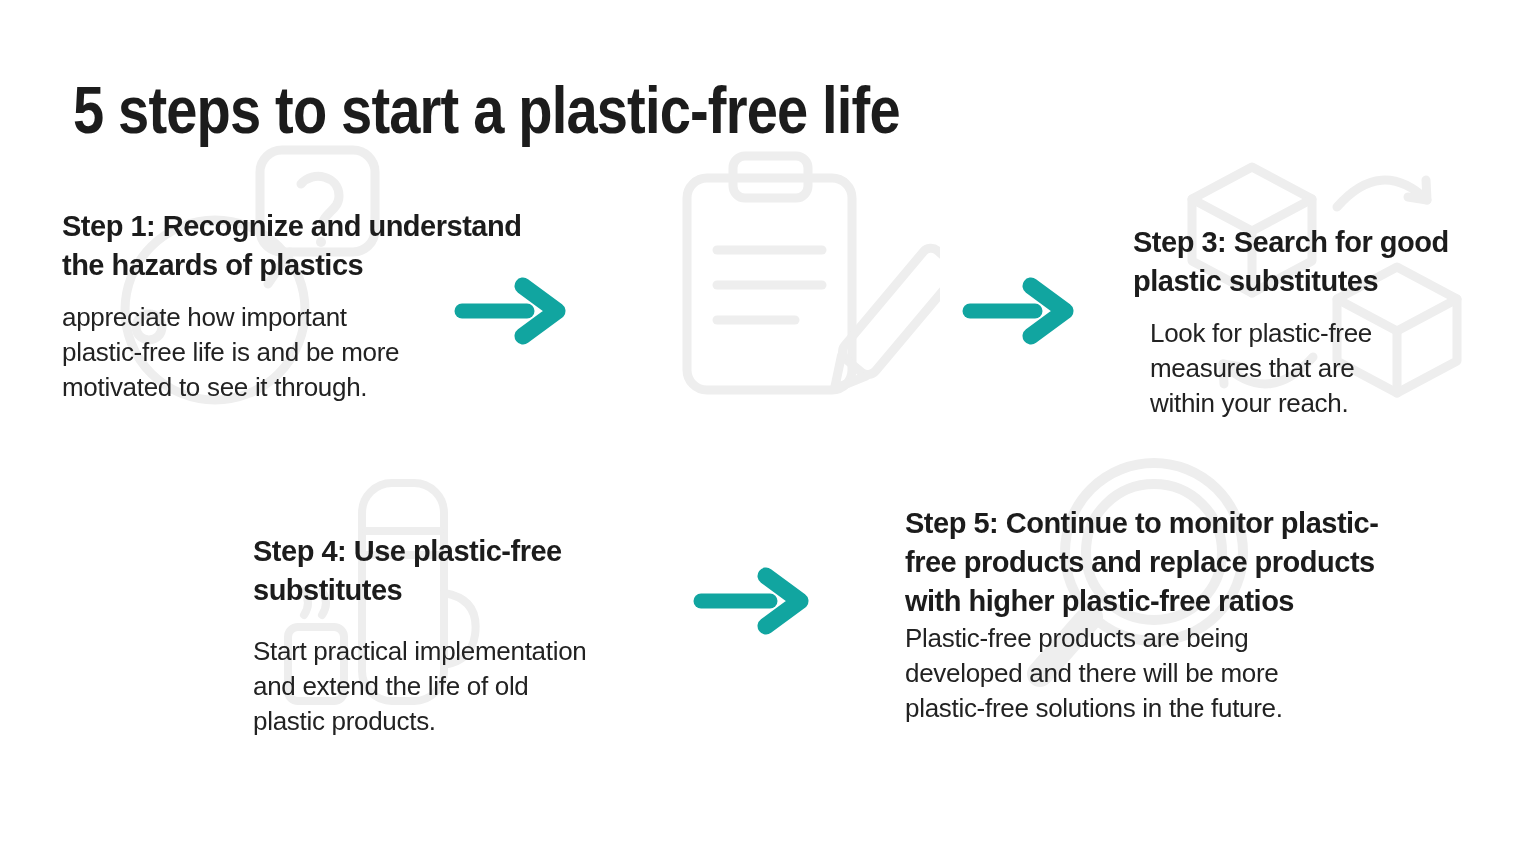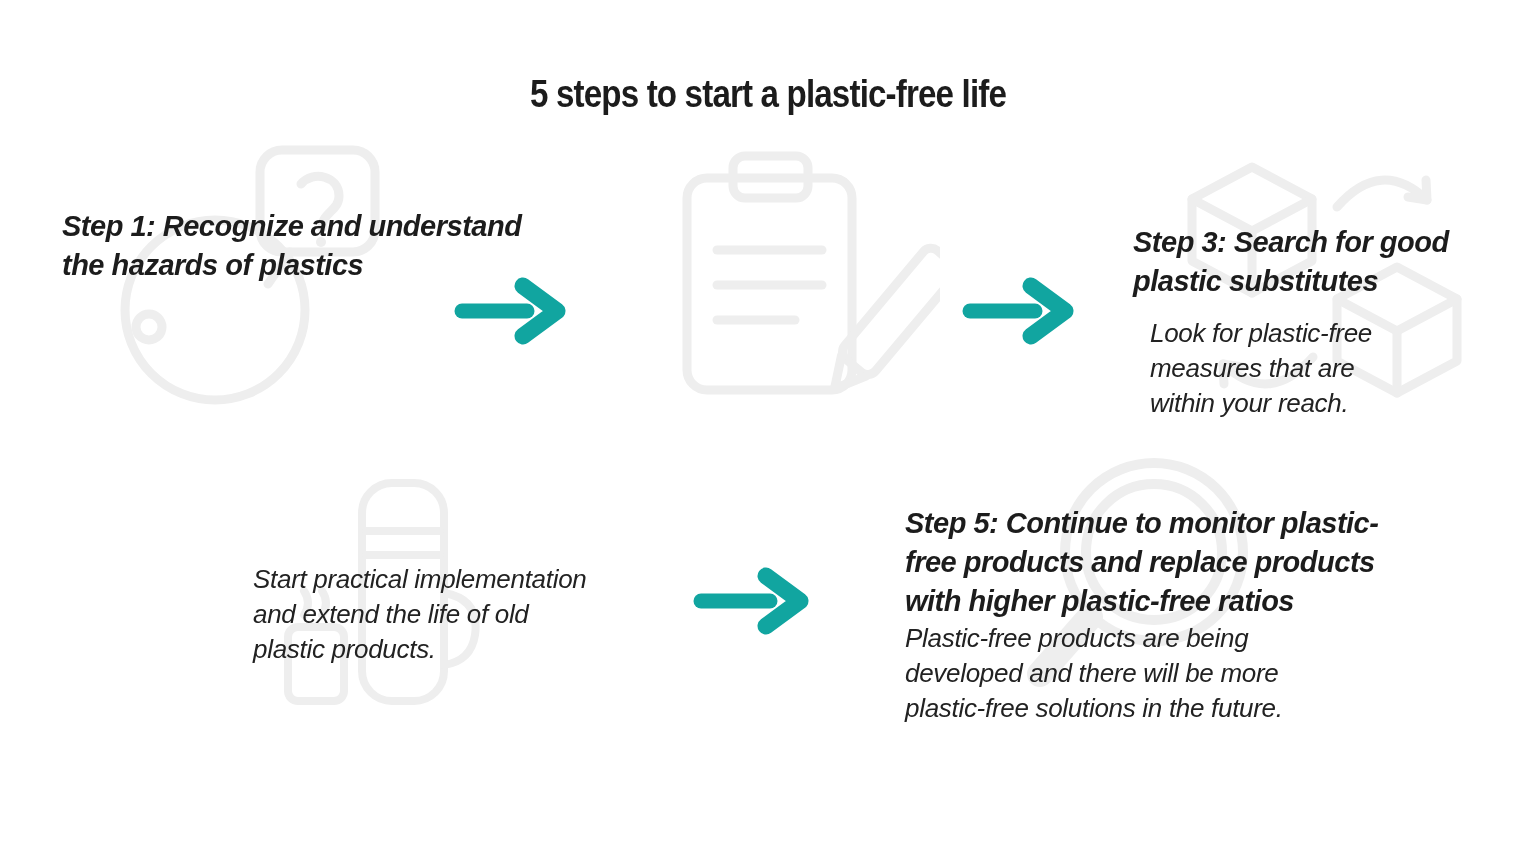--- a/index.html
+++ b/index.html
@@ -7,46 +7,46 @@
   body {
     font-family: "Liberation Sans", "DejaVu Sans", sans-serif;
     background: var(--color-background, #ffffff);
     color: var(--color-text, #1c1c1c);
     position: relative;
   }
   .canvas { position: absolute; inset: 0; }
 
   .title {
     position: absolute; top: 72px; left: 0; right: 0;
-    text-align: center; font-size: 39px; font-weight: 700;
+    font-size: 66px; font-weight: 700;
     letter-spacing: -1px; color: var(--color-text, #1c1c1c);
   }
   .title > span { display: inline-block; transform: scaleX(0.85); transform-origin: center; }
 
-  .step { position: absolute; z-index: 2; font-style: italic; }
+  .step { position: absolute; z-index: 2; }
   .step h2 {
     font-size: 29px; font-weight: 700; line-height: 39px;
     letter-spacing: -0.5px; white-space: pre-line;
     color: var(--color-text, #1c1c1c);
   }
   .step p {
     font-size: 26px; font-weight: 400; line-height: 35px;
     letter-spacing: -0.3px; white-space: pre-line;
     color: #222222;
   }
 
   .step1 { left: 62px;   top: 207px; }
   .step2 { left: 608px;  top: 207px; }
   .step3 { left: 1133px; top: 223px; }
   .step4 { left: 253px;  top: 532px; }
   .step5 { left: 905px;  top: 504px; }
 
   .step1 p, .step2 p, .step3 p { margin-top: 15px; }
   .step3 p { margin-left: 17px; }
-  .step4 p { margin-top: 30px; }
+  .step4 p { margin-top: 24px; }
   .step5 p { }
 
   .arrow { position: absolute; z-index: 1; color: var(--color-accent, #11a5a0); }
   .arrow1 { left: 453px; top: 276px; }
   .arrow2 { left: 961px; top: 276px; }
   .arrow3 { left: 692px; top: 566px; }
 
   .bg-icon { position: absolute; z-index: 0; color: var(--color-icon, #eeeeee); }
   .bgi1 { left: 105px;  top: 142px; }
   .bgi2 { left: 675px;  top: 148px; }
@@ -111,32 +111,37 @@
     <circle cx="142" cy="100" r="89"></circle>
     <circle cx="142" cy="100" r="68"></circle>
     <path d="M78 165 L28 222" stroke-width="26"></path>
   </svg>
 
   <h1 class="title"><span>5 steps to start a plastic-free life</span></h1>
 
   <section class="step step1">
     <h2>Step 1: Recognize and understand
 the hazards of plastics</h2>
+    <p>appreciate how important
+plastic-free life is and be more
+motivated to see it through.</p>
   </section>
 
 
   <section class="step step3">
     <h2>Step 3: Search for good
 plastic substitutes</h2>
     <p>Look for plastic-free
 measures that are
 within your reach.</p>
   </section>
 
   <section class="step step4">
+    <h2>Step 4: Use plastic-free
+substitutes</h2>
     <p>Start practical implementation
 and extend the life of old
 plastic products.</p>
   </section>
 
   <section class="step step5">
     <h2>Step 5: Continue to monitor plastic-
 free products and replace products
 with higher plastic-free ratios</h2>
     <p>Plastic-free products are being

